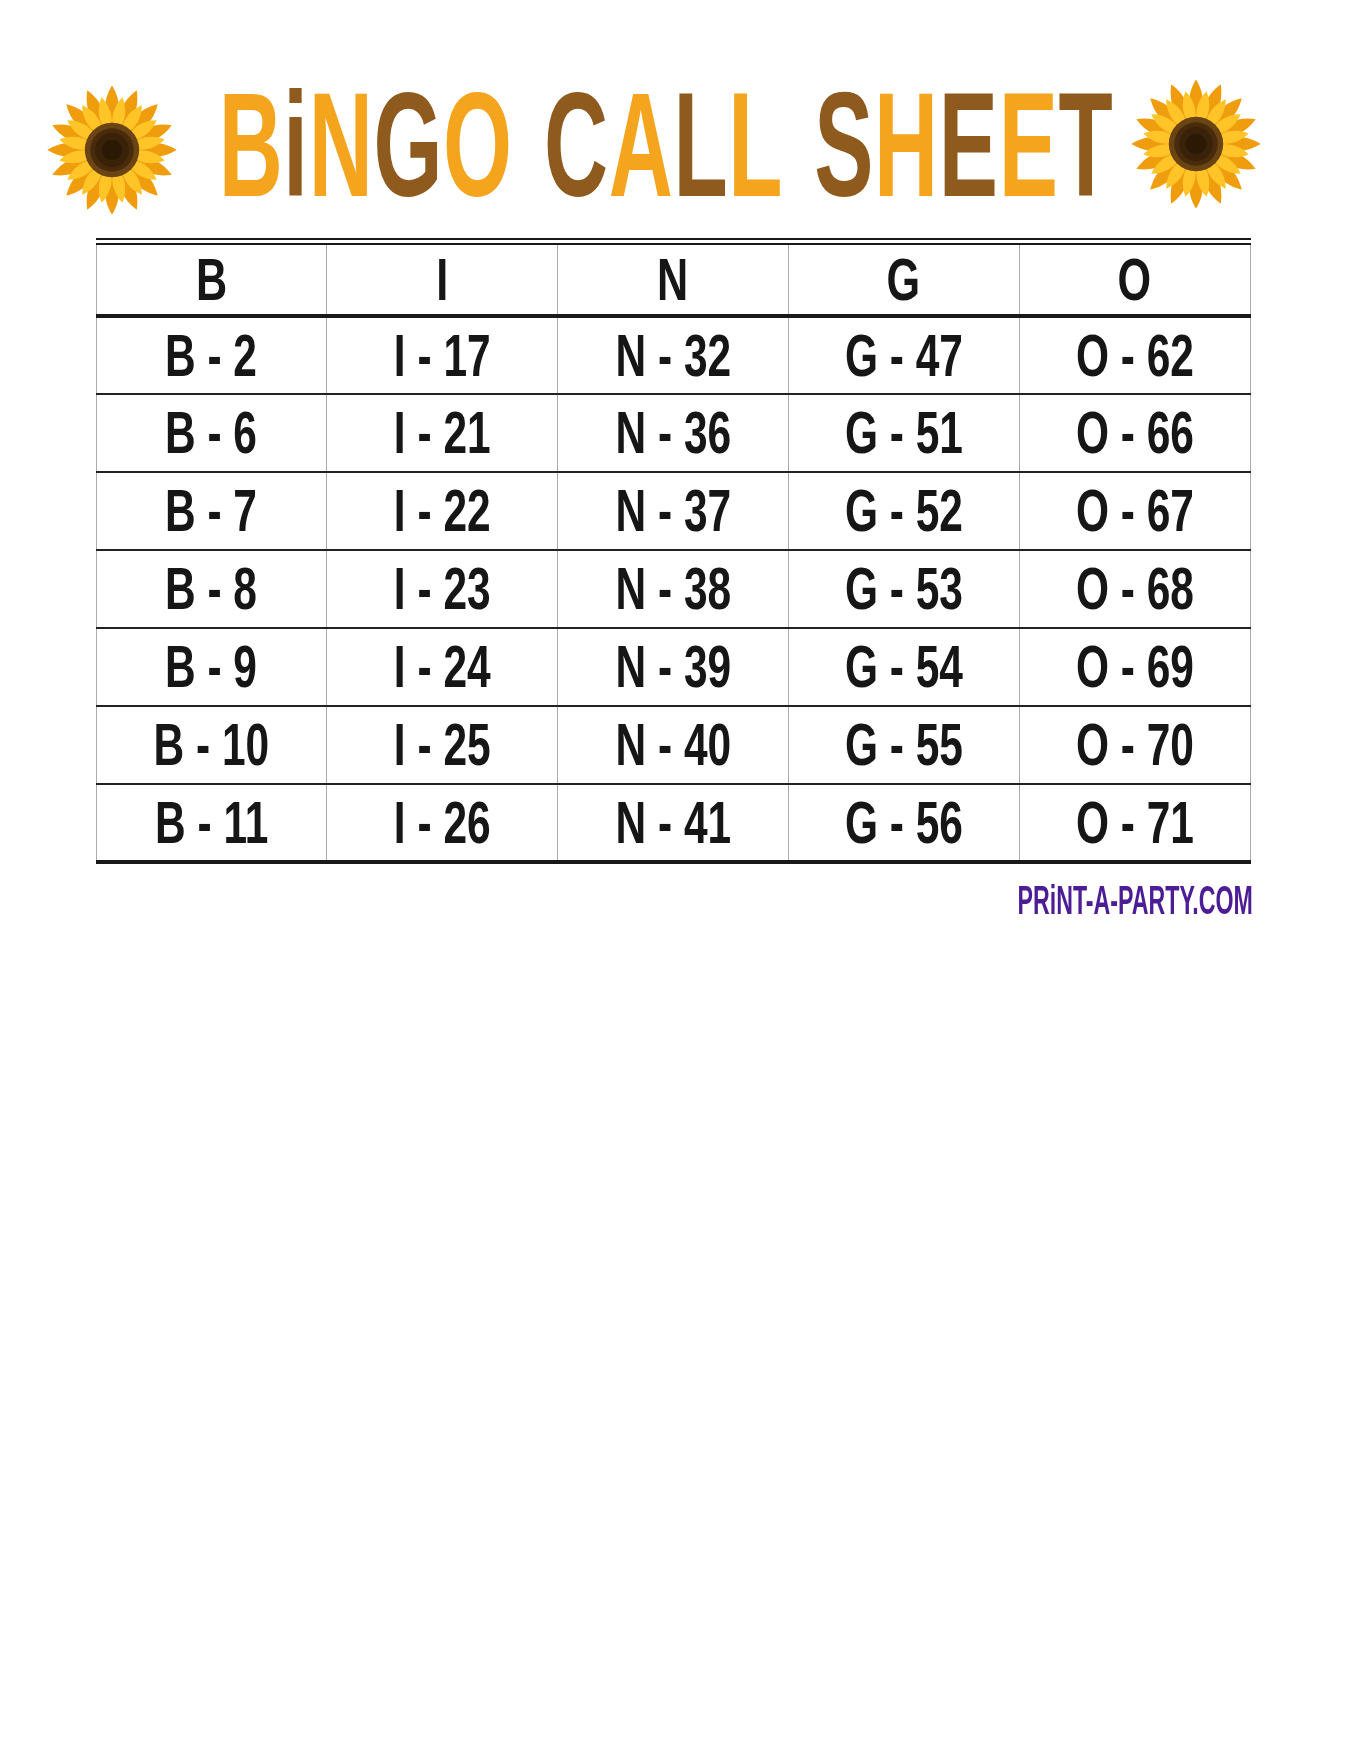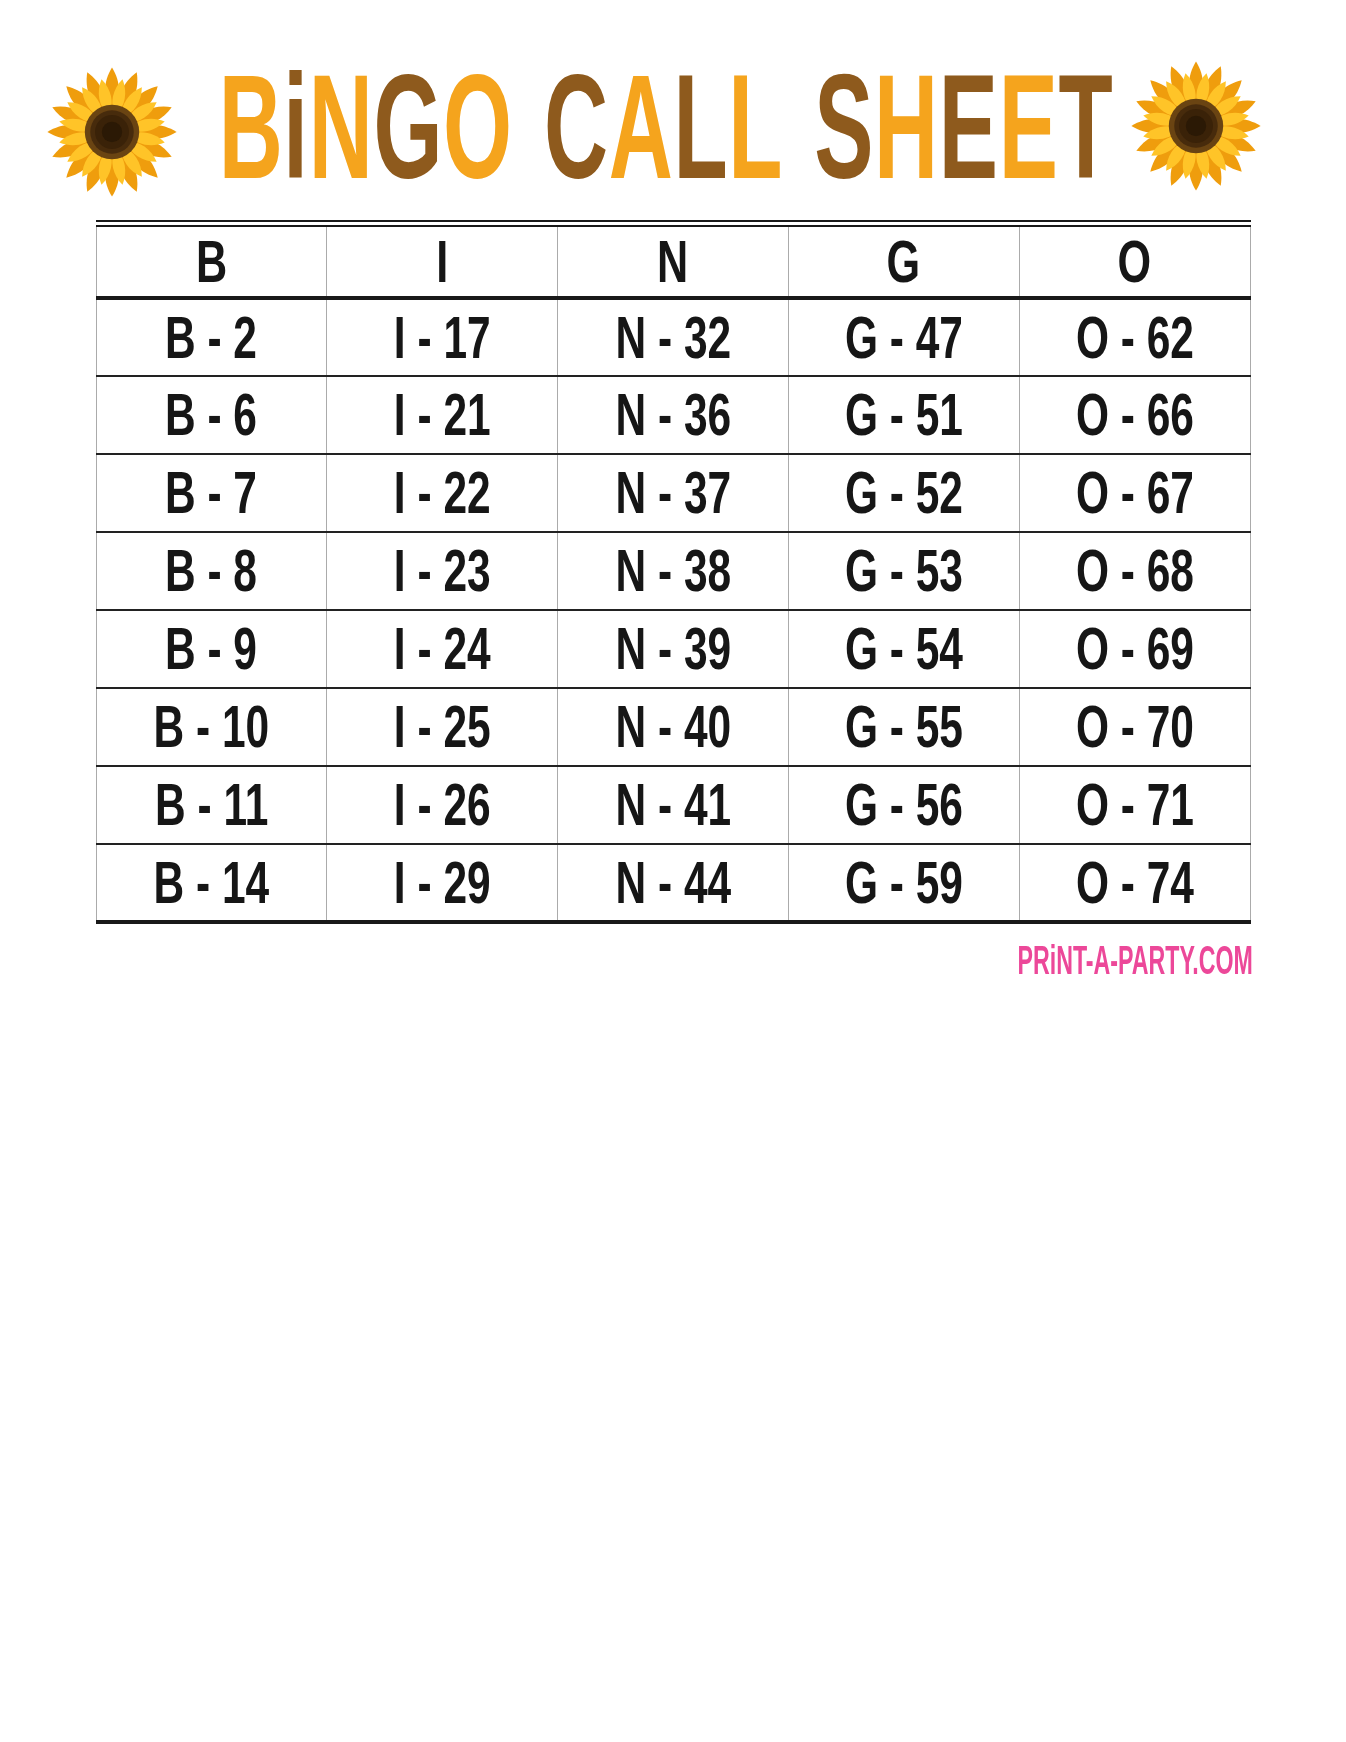--- a/index.html
+++ b/index.html
@@ -7,21 +7,21 @@
   .page {
     position: relative;
     width: 1346px;
     height: 1742px;
     background: #ffffff;
     font-family: "Liberation Sans", sans-serif;
     overflow: hidden;
   }
 
   
-  .header { position: relative; height: 170px; margin-top: 42px; }
+  .header { position: relative; height: 170px; margin-top: 60px; }
   .flower { position: absolute; }
   .flower svg { width: 100%; height: 100%; display: block; }
   .flower-left  { left: 44px;  top: 22px; width: 136px; height: 136px; }
   .flower-right { left: 1128px; top: 16px; width: 136px; height: 136px; }
   .title {
     position: absolute;
     left: 49.5%; top: 50%;
     transform: translate(-50%, -50%) scaleX(0.60);
     white-space: nowrap;
     font-size: 148px;
@@ -66,21 +66,21 @@
   table.calls tbody tr:last-child td { border-bottom: none; }
   .cx { display: inline-block; transform: scaleX(0.72); transform-origin: center; line-height: 1; }
 
   
   .footer {
     width: 1253px;
     margin-top: 16px;
     text-align: right;
     font-size: 40px;
     font-weight: 700;
-    color: #ec4899;
+    color: #4c1d95;
     line-height: 1;
   }
   .footer .fx { display: inline-block; transform: scaleX(0.58); transform-origin: right center; }
 
   .defs-svg { position: absolute; width: 0; height: 0; }
 </style>
 <title>BiNGO CALL SHEET</title></head>
 <body>
 
 <svg class="defs-svg" aria-hidden="true">
@@ -201,27 +201,20 @@
           <td><span class="cx">G - 55</span></td>
           <td><span class="cx">O - 70</span></td>
         </tr>
         <tr>
           <td><span class="cx">B - 11</span></td>
           <td><span class="cx">I - 26</span></td>
           <td><span class="cx">N - 41</span></td>
           <td><span class="cx">G - 56</span></td>
           <td><span class="cx">O - 71</span></td>
         </tr>
-        <tr>
-          <td><span class="cx">B - 14</span></td>
-          <td><span class="cx">I - 29</span></td>
-          <td><span class="cx">N - 44</span></td>
-          <td><span class="cx">G - 59</span></td>
-          <td><span class="cx">O - 74</span></td>
-        </tr>
       </tbody>
   </table>
 
   <div class="footer">
     <span class="fx">PRiNT-A-PARTY.COM</span>
   </div>
 
 </div>
 
 </body></html>

